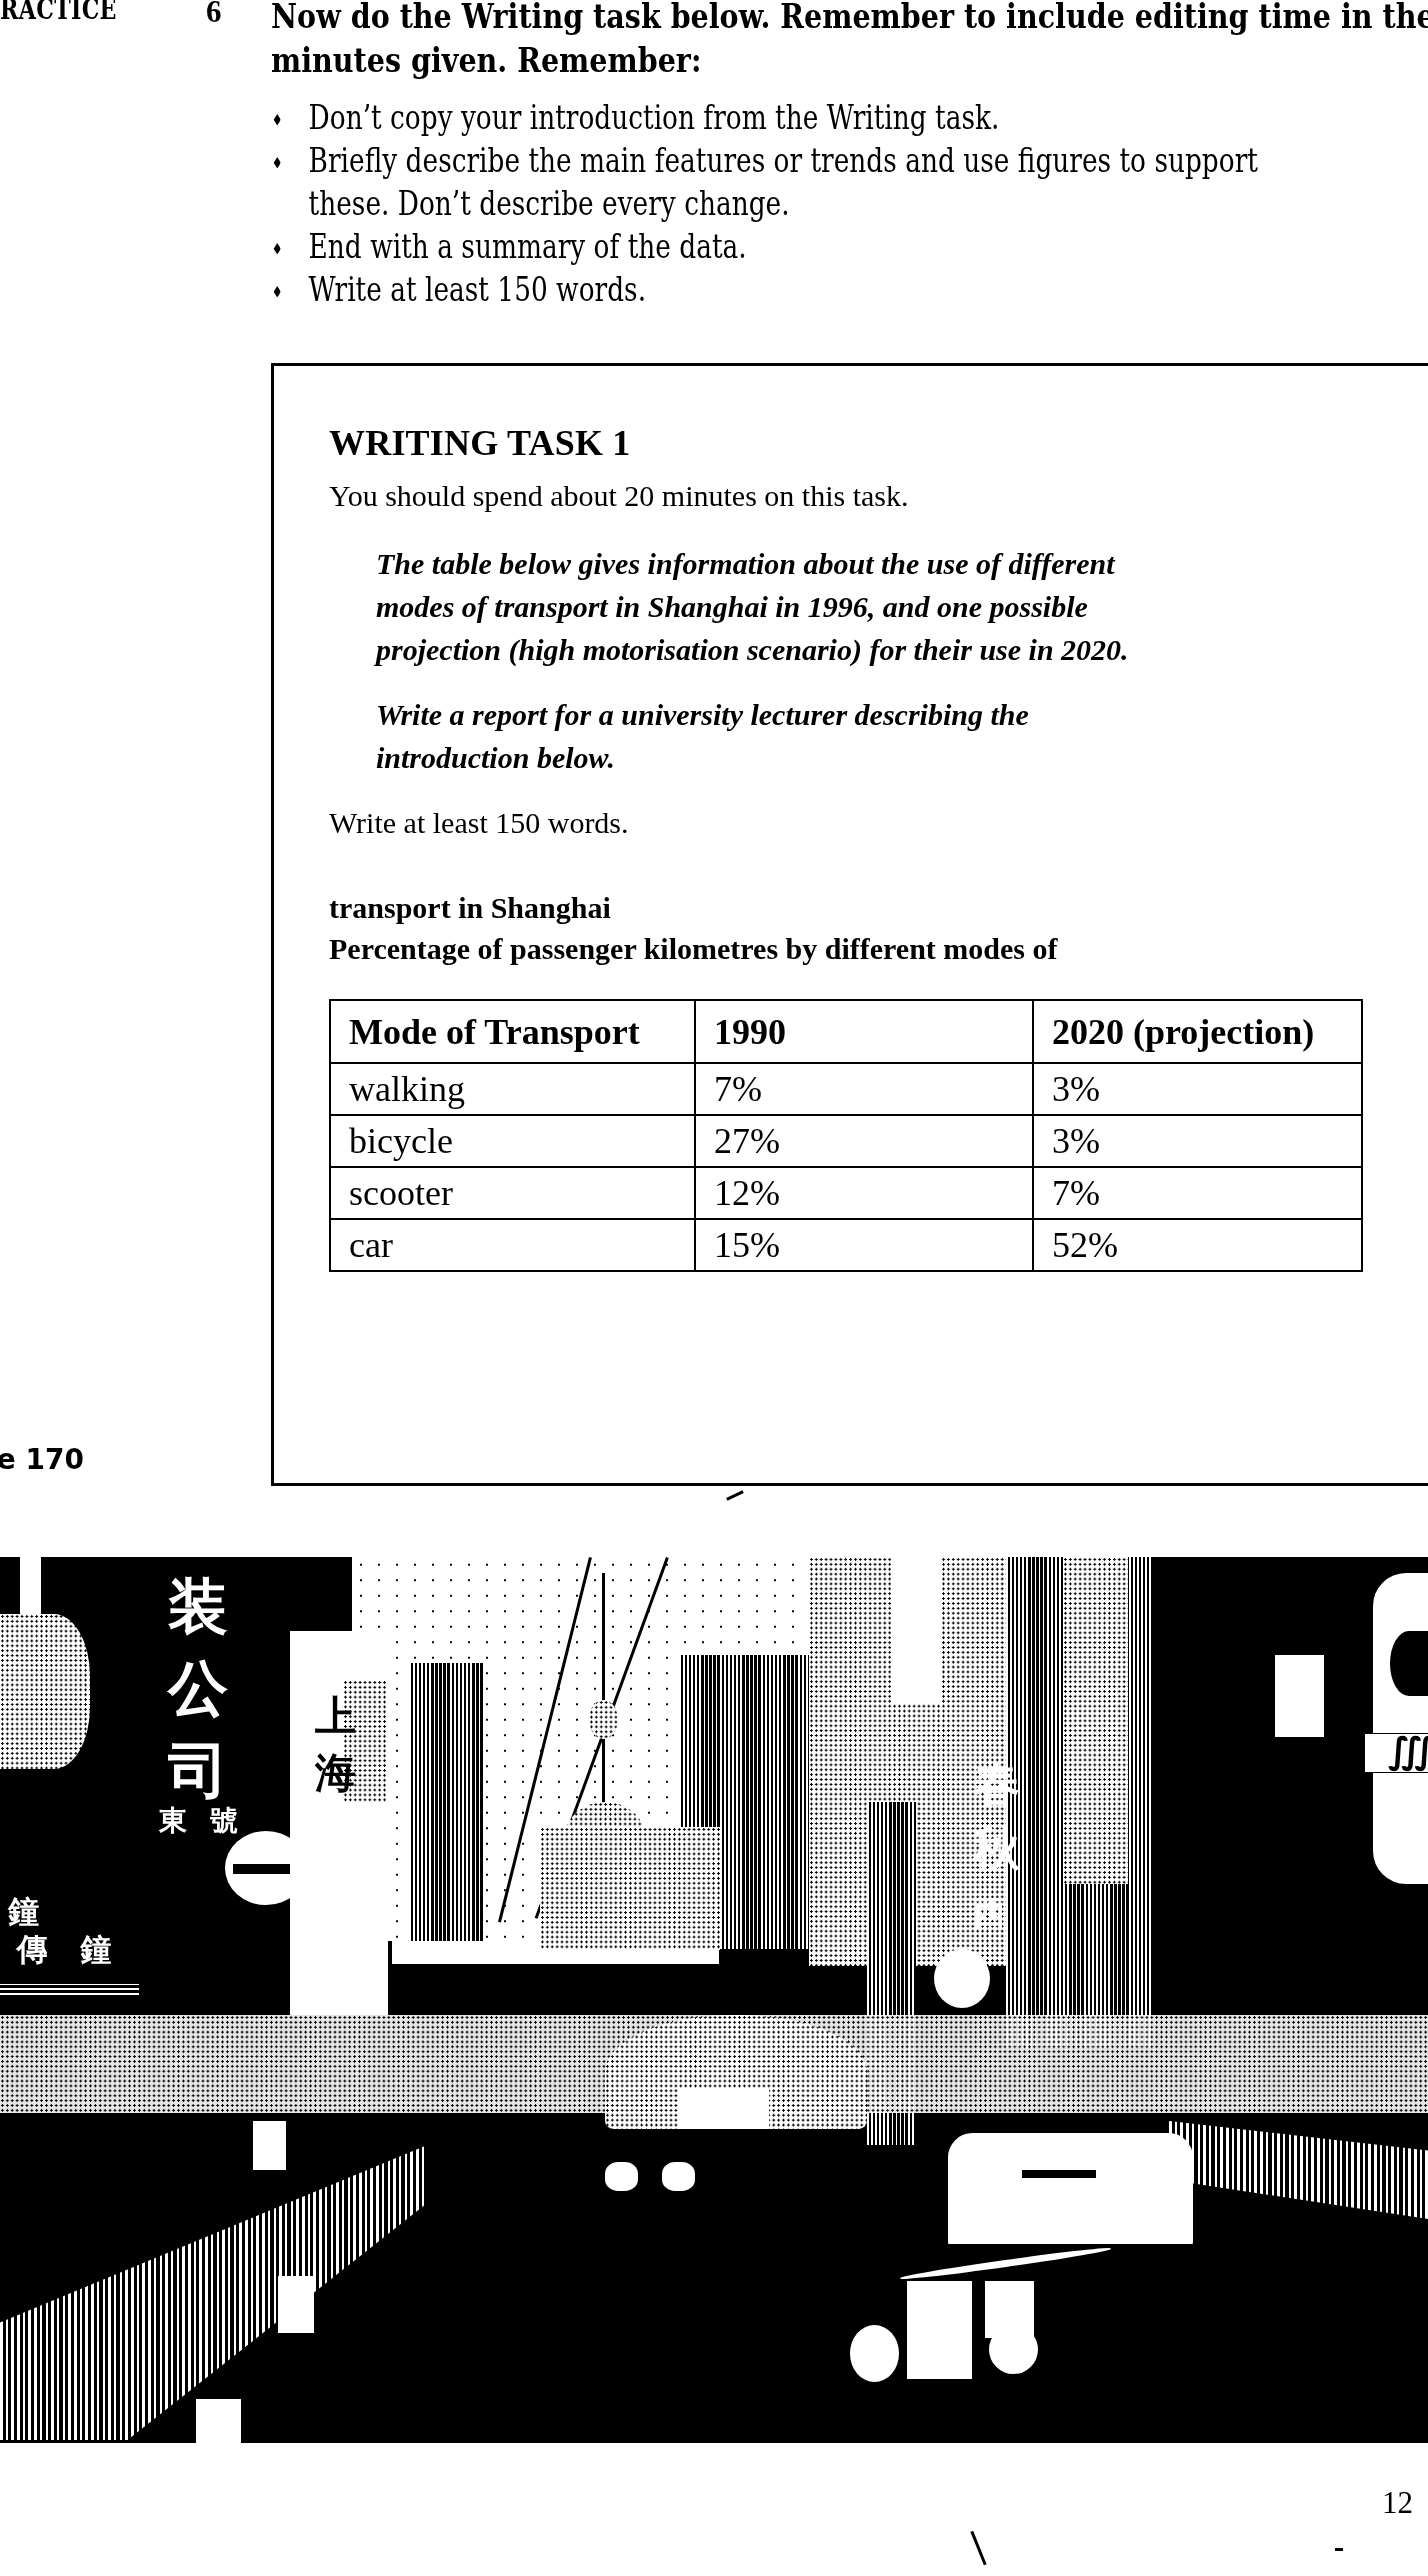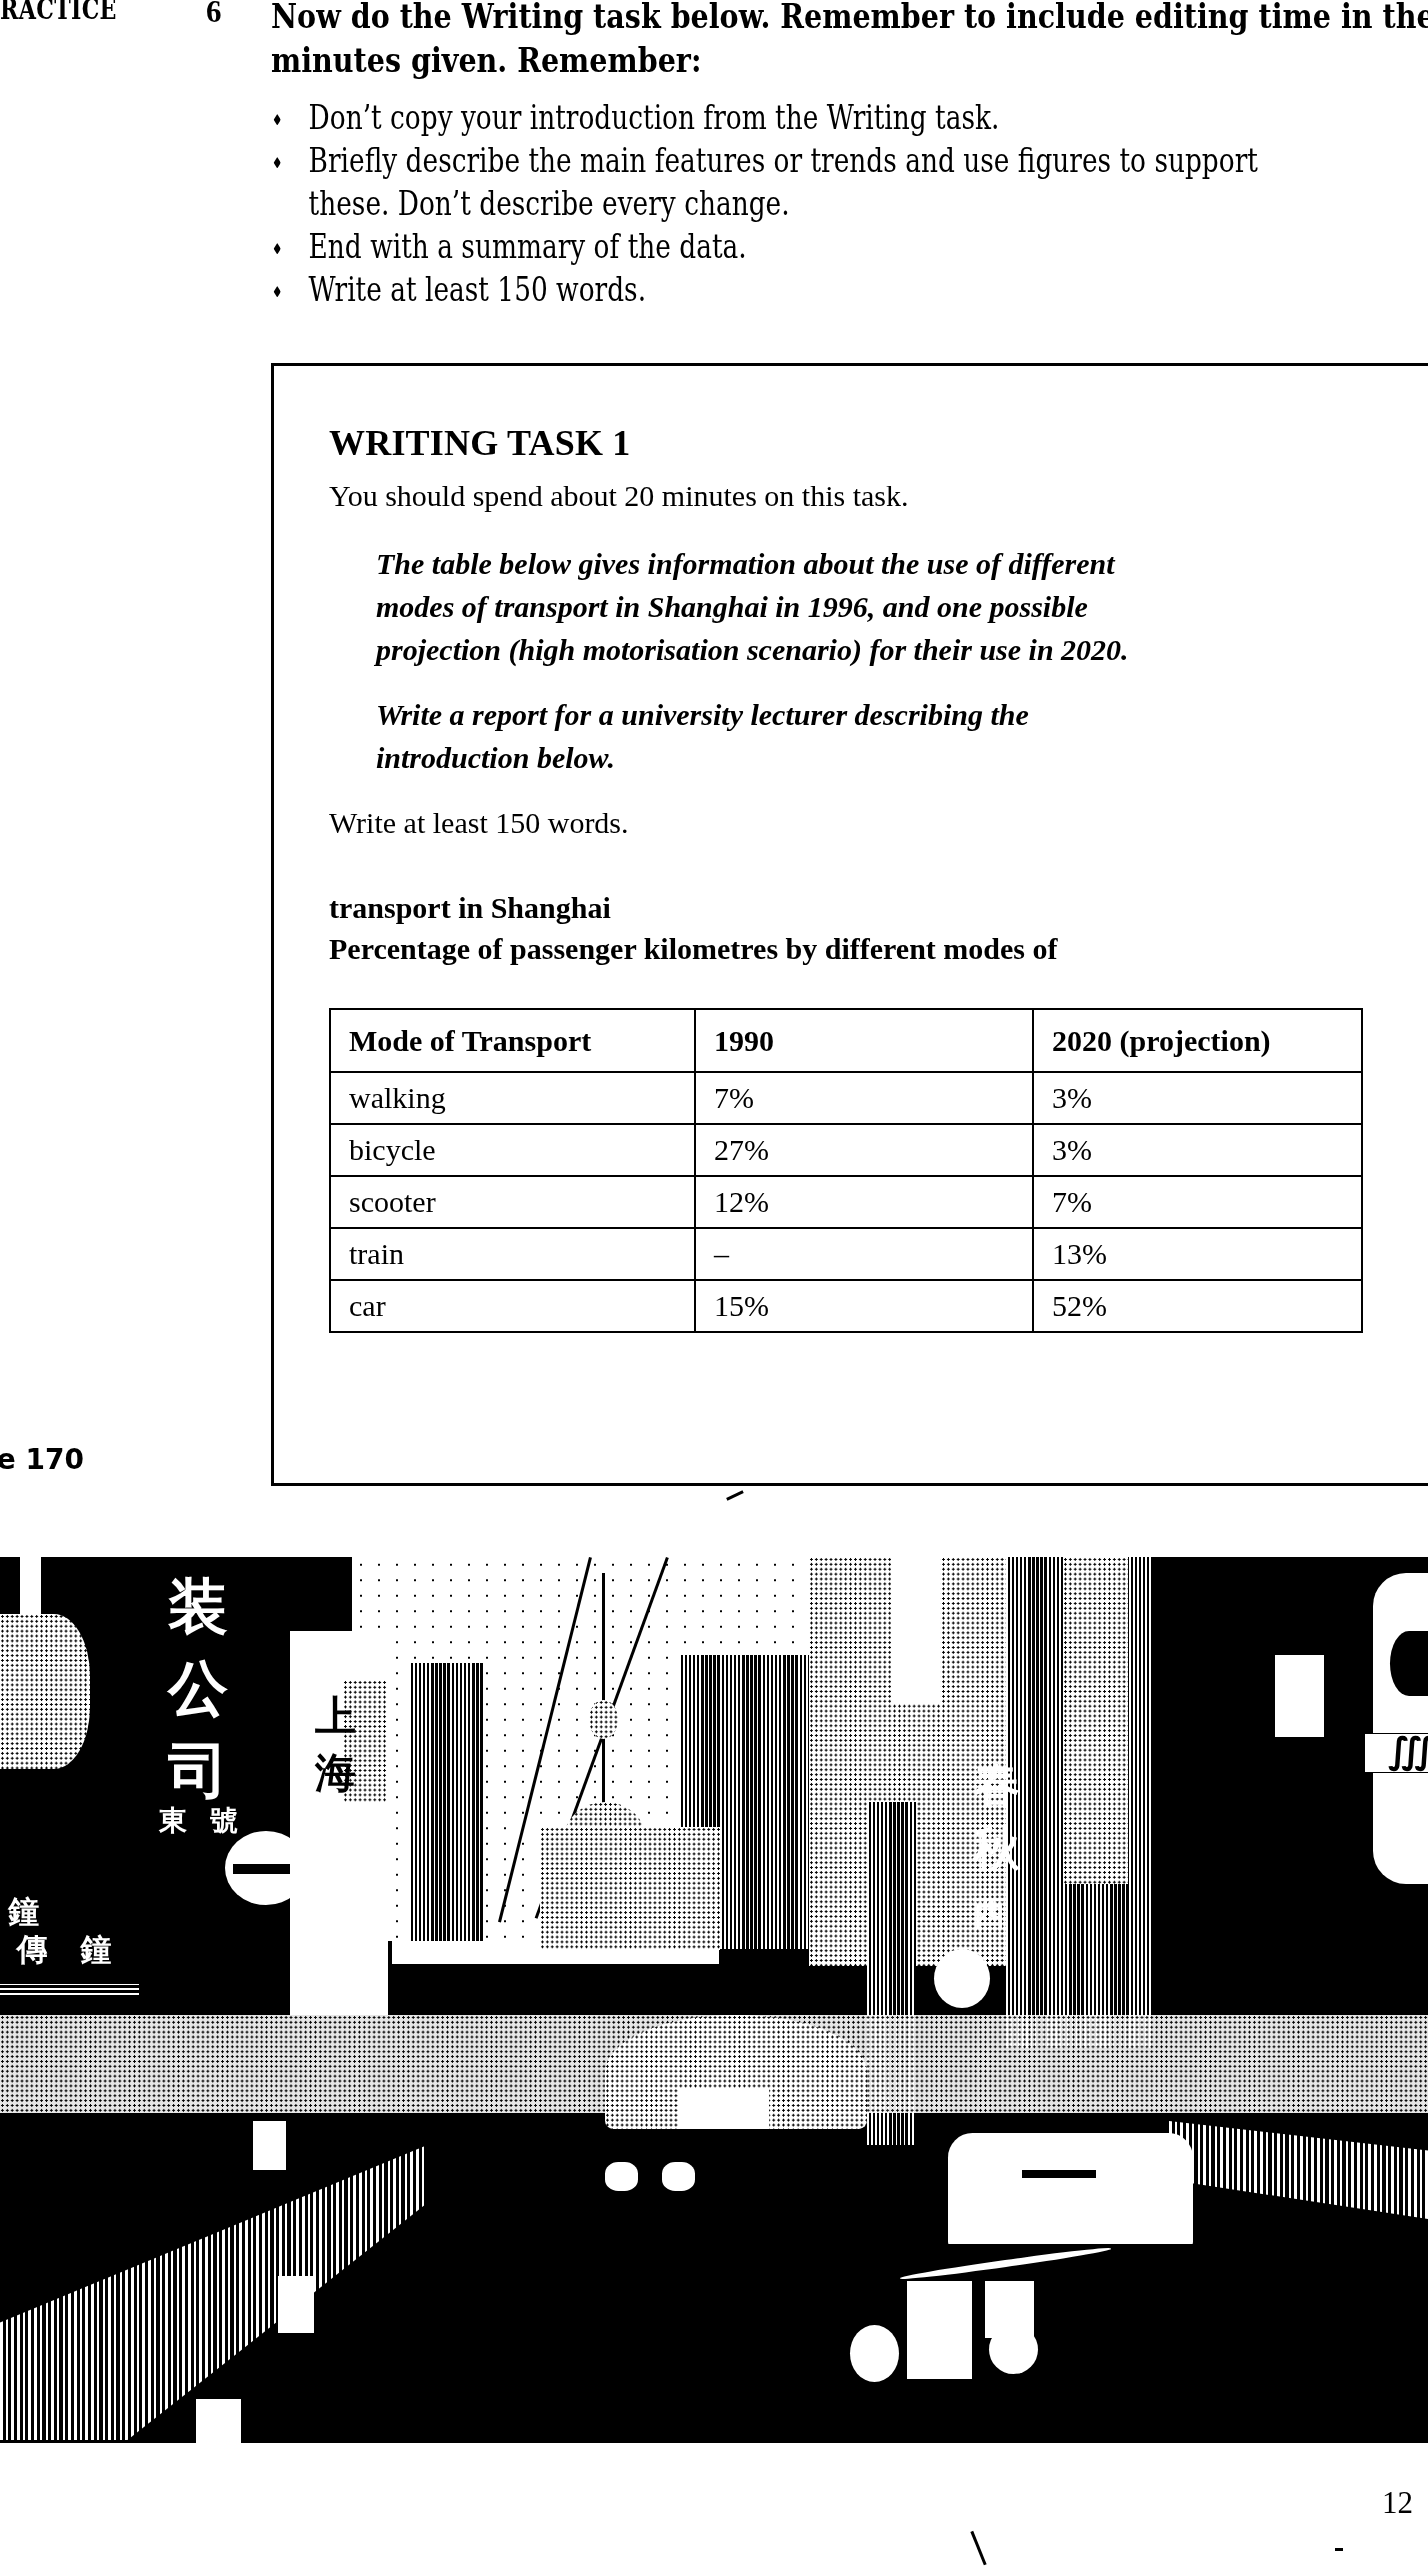--- a/index.html
+++ b/index.html
@@ -25,21 +25,21 @@
               border-left: 3.3px solid #000; border-top: 3.3px solid #000; border-bottom: 3.3px solid #000; box-sizing: border-box; }
   .task-title { position: absolute; left: 329px; top: 422px; font-size: 36px; font-weight: bold; letter-spacing: 0.2px; }
   .task-line { position: absolute; left: 329px; font-size: 30px; }
   .task-italic { position: absolute; left: 376px; width: 981px; font-size: 30px; line-height: 43px;
                  font-weight: bold; font-style: italic; }
 
   .table-caption { position: absolute; left: 329px; top: 887px; width: 981px; font-size: 30px;
                    line-height: 41px; font-weight: bold; }
 
   table.data { position: absolute; left: 329px; top: 999px; border-collapse: collapse;
-               font-size: 30px; margin-top: 9px; }
+               font-size: 36px; }
   table.data th, table.data td { border: 2.5px solid #000; height: 56px; padding: 0 0 0 18px;
                text-align: left; vertical-align: middle; box-sizing: border-box; }
   table.data th { font-weight: bold; height: 63px; }
   table.data col.c1 { width: 365px; }
   table.data col.c2 { width: 338px; }
   table.data col.c3 { width: 329px; }
   table.data tr.row td { height: 52px; }
 
   .margin-ref { position: absolute; left: -3.3px; top: 1443px; font-family: "DejaVu Sans", sans-serif;
                 font-size: 28px; font-weight: bold; }
@@ -127,25 +127,20 @@
       <td>bicycle</td>
       <td>27%</td>
       <td>3%</td>
     </tr>
     <tr class="row">
       <td>scooter</td>
       <td>12%</td>
       <td>7%</td>
     </tr>
     <tr class="row">
-      <td>train</td>
-      <td>–</td>
-      <td>13%</td>
-    </tr>
-    <tr class="row">
       <td>car</td>
       <td>15%</td>
       <td>52%</td>
     </tr>
   </tbody>
 </table>
 
 <div class="margin-ref">e 170</div>
 <div class="stray-mark" style="left:726px;top:1494px;width:18px;height:3.3px;transform:rotate(-25deg)"></div>
 

